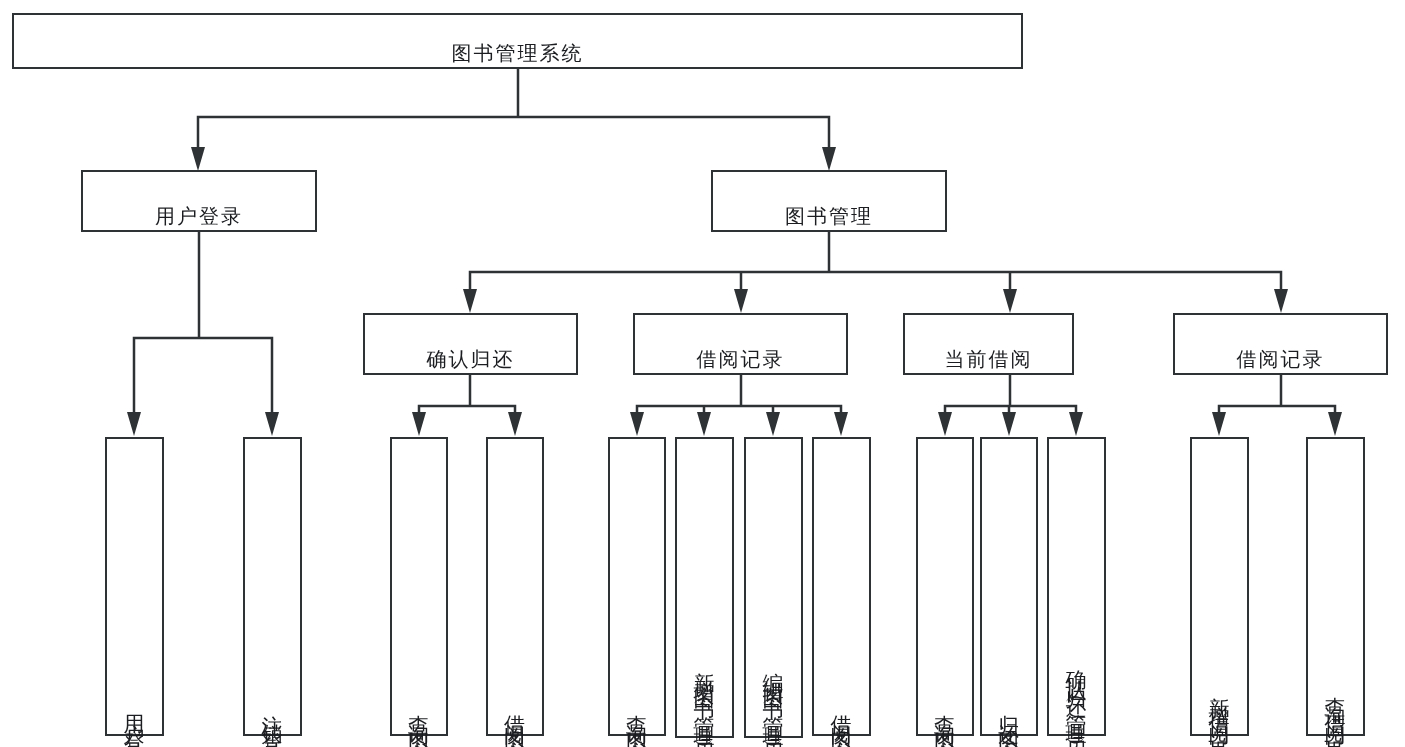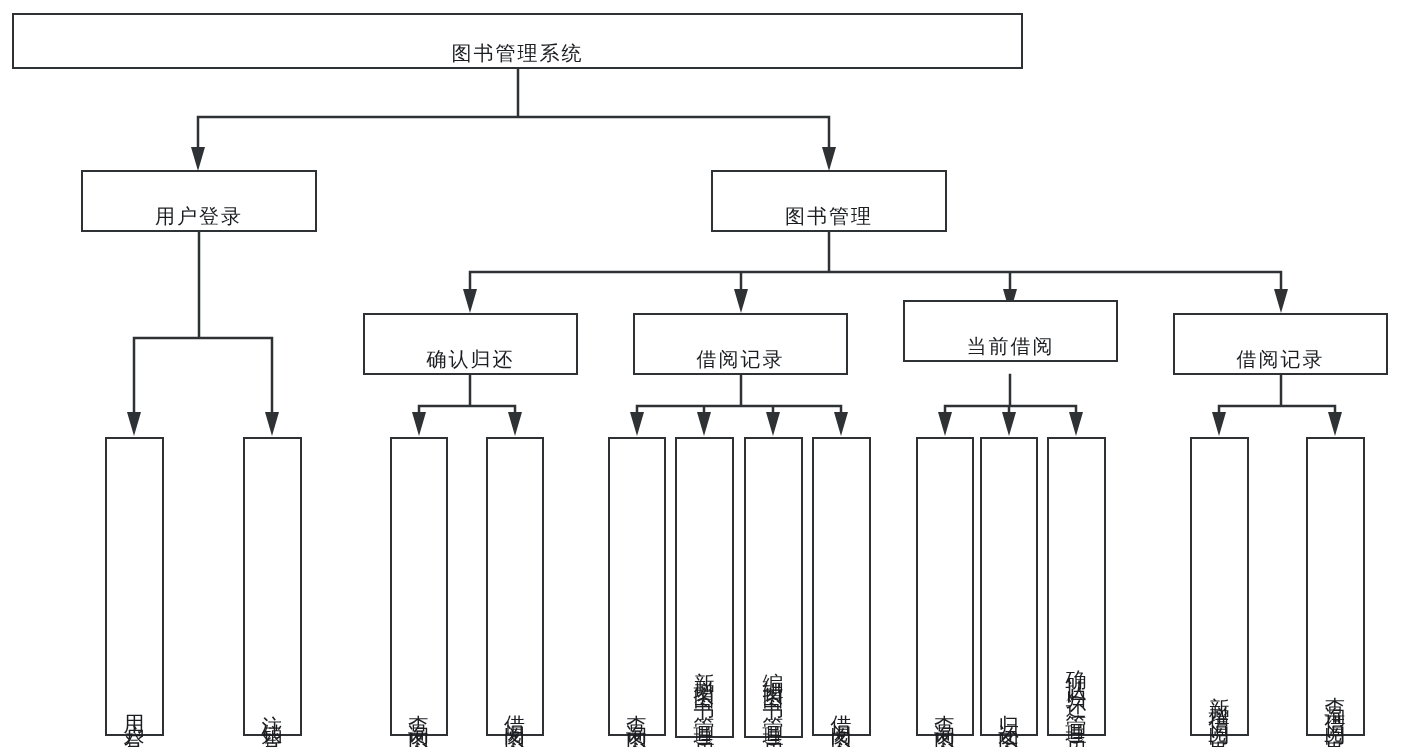--- a/index.html
+++ b/index.html
@@ -113,21 +113,21 @@
   <div class="box h" style="left:711px;top:170px;width:236px;height:62px">
     <span class="lbl">图书管理</span>
   </div>
 
   <div class="box h" style="left:363px;top:313px;width:215px;height:62px">
     <span class="lbl">确认归还</span>
   </div>
   <div class="box h" style="left:633px;top:313px;width:215px;height:62px">
     <span class="lbl">借阅记录</span>
   </div>
-  <div class="box h" style="left:903px;top:300px;width:215px;height:62px">
+  <div class="box h" style="left:903px;top:313px;width:171px;height:62px">
     <span class="lbl">当前借阅</span>
   </div>
   <div class="box h" style="left:1173px;top:313px;width:215px;height:62px">
     <span class="lbl">借阅记录</span>
   </div>
 
   <div class="box v" style="left:105px;top:437px;width:59px;height:299px">
     <span class="lbl">用户登录</span>
   </div>
   <div class="box v" style="left:243px;top:437px;width:59px;height:299px">

